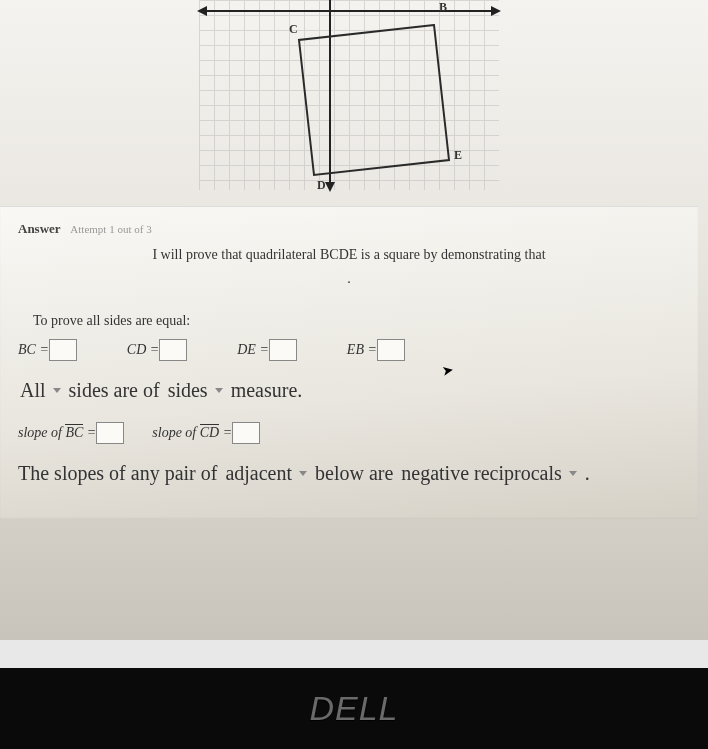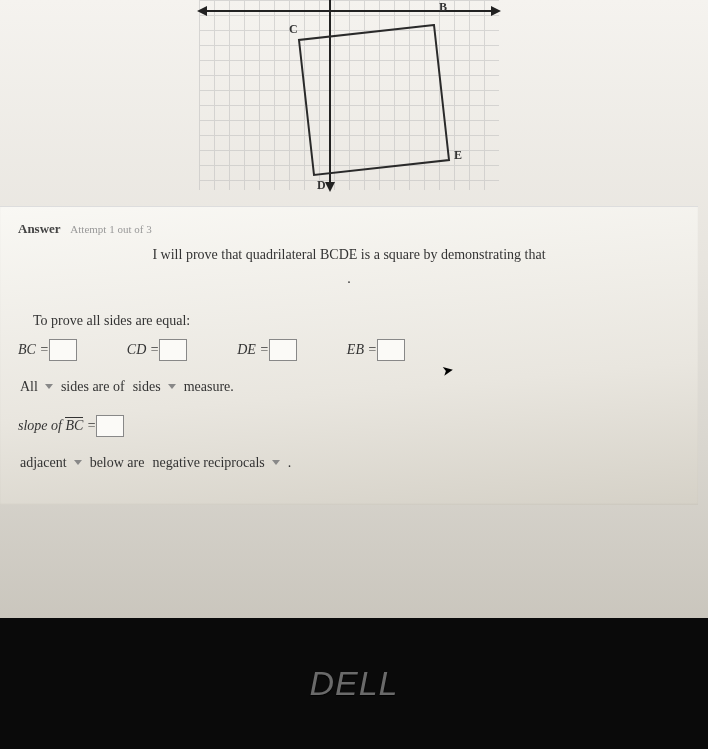--- a/index.html
+++ b/index.html
@@ -169,37 +169,37 @@
       position: absolute;
       top: -1px; left: 0; right: 0;
       height: 1px;
       background: #333;
     }
     .sentence-row {
       display: flex;
       align-items: center;
       gap: 6px;
       flex-wrap: wrap;
-      font-size: 14px;
+      font-size: 20px;
       color: #333;
       margin-bottom: 20px;
     }
     .cursor {
       position: absolute;
       left: 442px;
       top: 362px;
       font-size: 14px;
       color: #000;
       transform: rotate(-10deg);
       pointer-events: none;
     }
     .bezel {
       position: absolute;
       left: 0; right: 0; bottom: 0;
-      height: 131px;
+      height: 81px;
       background: #0a0a0a;
       display: flex;
       align-items: center;
       justify-content: center;
     }
     .dell {
       color: #6a6a6a;
       font-family: Arial, sans-serif;
       font-size: 34px;
       font-weight: 300;
@@ -277,23 +277,32 @@
 
     <div class="row" style="gap: 20px 28px;">
       <span class="field">
         <span>
           <span>slope of</span>
           <span class="seg">BC</span>
           <span>=</span>
         </span>
         <span class="blank"></span>
       </span>
+      <span class="field">
+        <span>
+          <span>slope of</span>
+          <span class="seg">CD</span>
+          <span>=</span>
+        </span>
+        <span class="blank"></span>
+      </span>
     </div>
 
     <div class="sentence-row">
+      <span>The slopes of any pair of</span>
       <span class="dropdown-chunk">
         <span>adjacent</span>
         <span class="chev"></span>
       </span>
       <span>below are</span>
       <span class="dropdown-chunk">
         <span>negative reciprocals</span>
         <span class="chev"></span>
       </span>
       <span>.</span>

